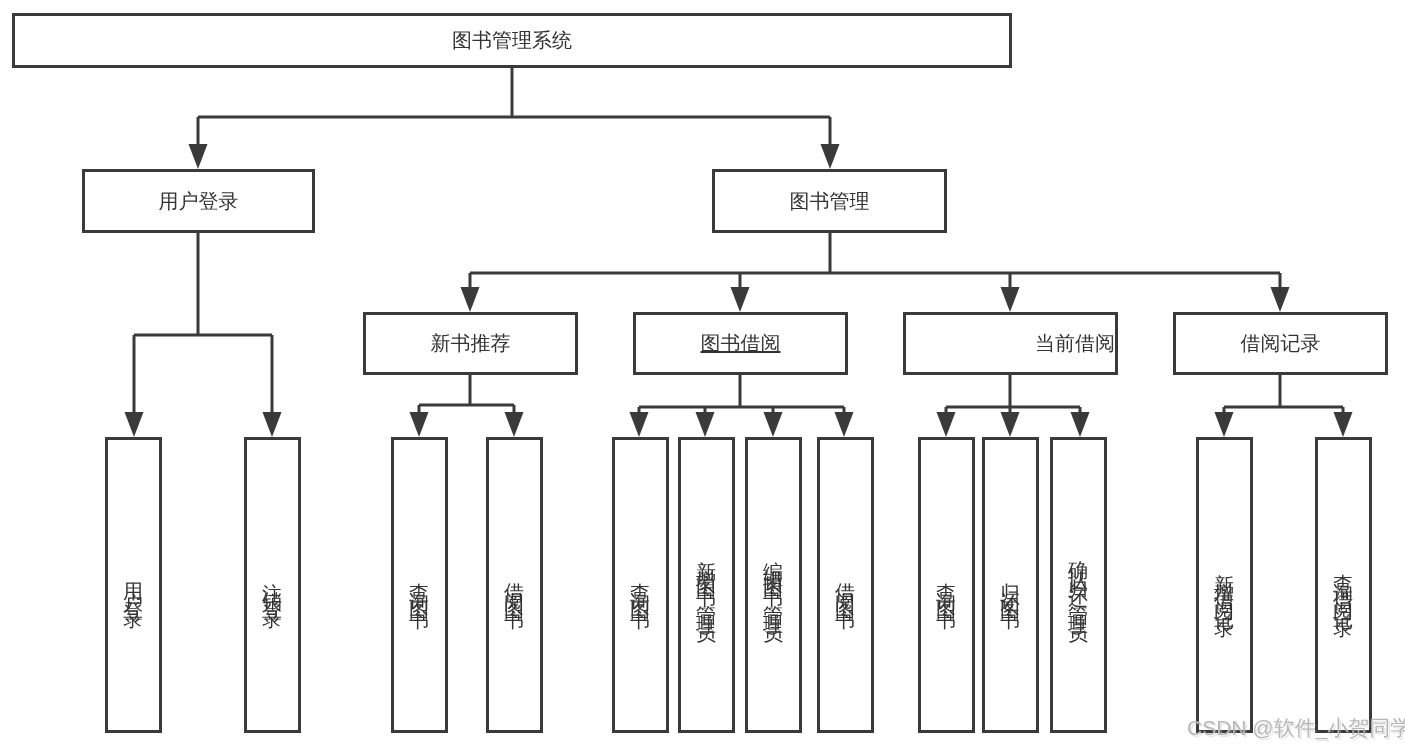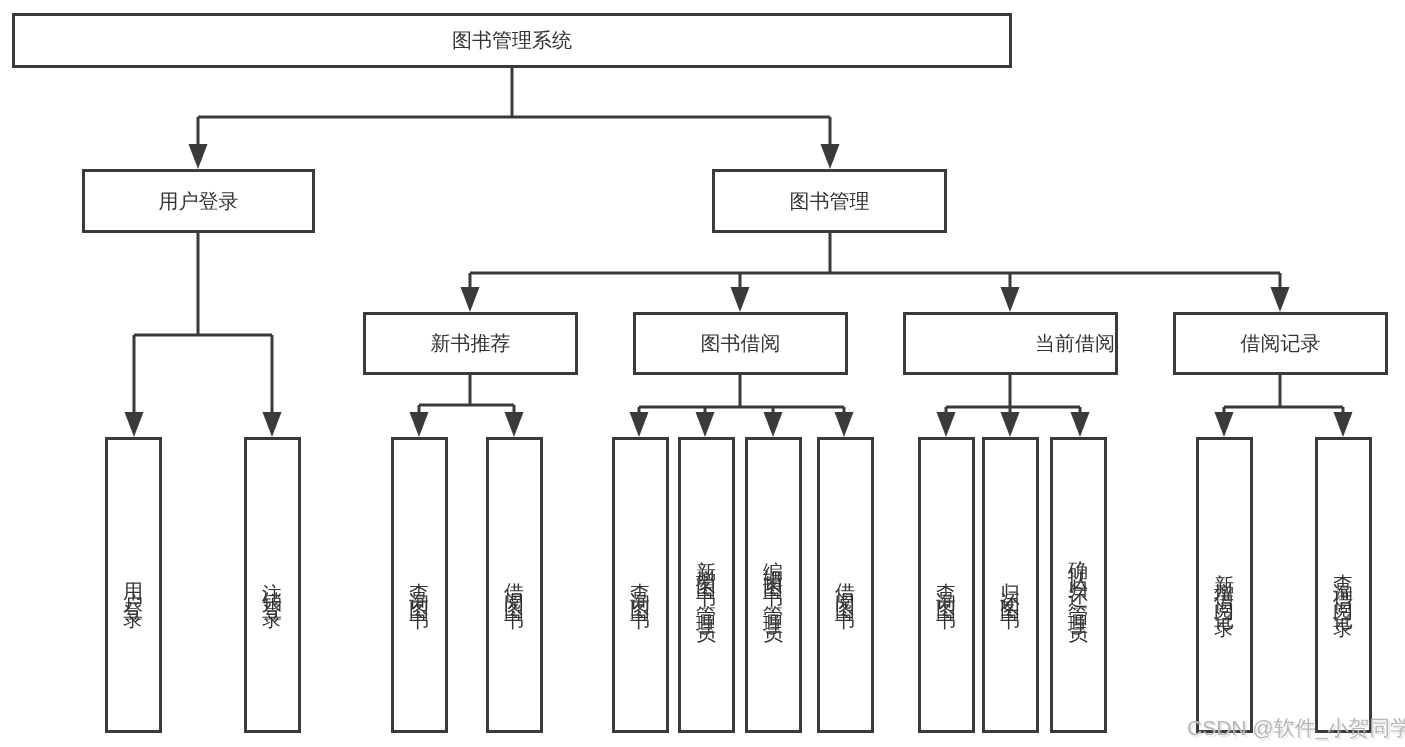--- a/index.html
+++ b/index.html
@@ -7,21 +7,21 @@
   #canvas{position:relative;width:1405px;height:747px;background:#ffffff;overflow:hidden;}
   svg.wires{position:absolute;left:0;top:0;z-index:1;}
   .box{position:absolute;background:#ffffff;border:3px solid #3a3a3a;box-sizing:border-box;
        display:flex;align-items:center;justify-content:center;z-index:2;color:#333333;}
   .box span{white-space:nowrap;}
   .root-box{left:12px;top:13px;width:1000px;height:55px;font-size:20px;}
   .l2-box{top:169px;height:64px;font-size:20px;}
   .l2-user{left:82px;width:233px;}
   .l2-mgmt{left:712px;width:235px;}
   .l3-box{top:312px;width:215px;height:63px;font-size:20px;}
-  .l3-a{left:363px;} .l3-b{left:633px;} .l3-c{left:903px;justify-content:flex-end;} .l3-d{left:1173px;}
+  .l3-a{left:363px;} .l3-b{left:633px;text-decoration:underline;} .l3-c{left:903px;justify-content:flex-end;} .l3-d{left:1173px;}
   .leaf{position:absolute;top:437px;width:57px;height:296px;background:#ffffff;
         border:3px solid #3a3a3a;box-sizing:border-box;display:flex;align-items:center;
         justify-content:center;z-index:2;}
   .vtext{writing-mode:vertical-rl;text-orientation:mixed;font-size:20px;letter-spacing:9px;
          line-height:1;color:#333333;}
   .watermark{position:absolute;left:1187px;top:714px;z-index:3;font-size:21px;color:#b7b7b7;
              text-shadow:2px 2px 0 rgba(190,190,190,0.35);white-space:nowrap;}
 </style>
 </head>
 <body>

